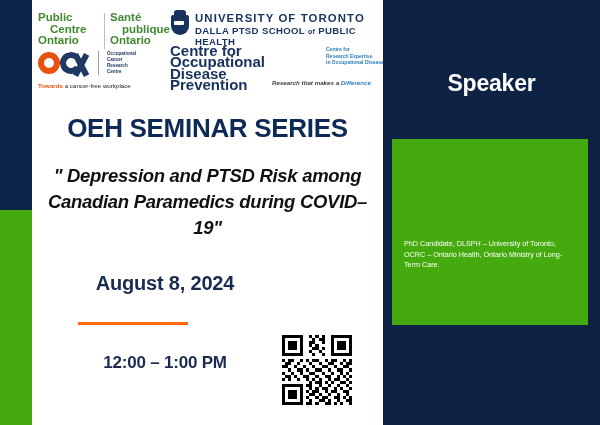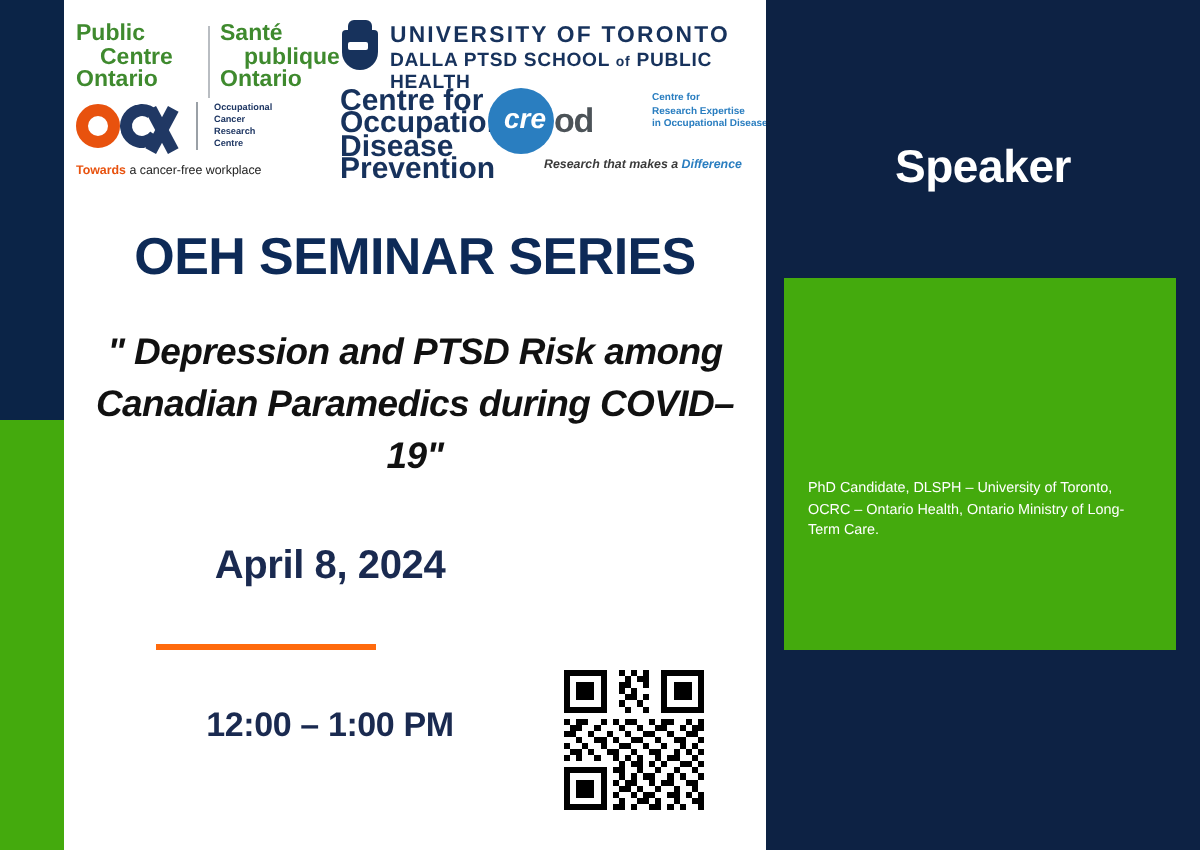--- a/index.html
+++ b/index.html
@@ -200,38 +200,33 @@
         <div class="crest"></div>
         <div class="book"></div>
       </div>
       <div class="uoft-l1">UNIVERSITY OF TORONTO</div>
       <div class="uoft-l2"><span>DALLA PTSD SCHOOL </span><span class="sm">of</span><span> PUBLIC HEALTH</span></div>
     </div>
 
     <div class="logo-codp">Centre for Occupational Disease Prevention</div>
 
     <div class="logo-creod">
-      <div class="creod-mark">
-        <div class="creod-circle"></div>
-        <div class="creod-cre">cre</div>
-        <div class="creod-od">od</div>
-      </div>
       <div class="creod-words">
         <div>Centre for</div>
         <div>Research Expertise</div>
         <div>in Occupational Disease</div>
       </div>
       <div class="creod-tag"><span>Research that makes a </span><i>Difference</i></div>
     </div>
 
   </div>
 
   <div class="main-title">OEH SEMINAR SERIES</div>
   <div class="talk-title">" Depression and PTSD Risk among Canadian Paramedics during COVID–19"</div>
-  <div class="event-date">April 8, 2024</div>
+  <div class="event-date">August 8, 2024</div>
   <div class="orange-rule"></div>
   <div class="event-time">12:00 – 1:00 PM</div>
 
   <div class="qr-wrap">
     <svg width="100" height="76" viewBox="0 0 25 25" shape-rendering="crispEdges" aria-hidden="true">
       <rect width="25" height="25" fill="#ffffff"></rect>
       <g fill="#000000">
         <rect x="1" y="1" width="7" height="1"></rect>
           <rect x="1" y="7" width="7" height="1"></rect>
         <rect x="1" y="1" width="1" height="7"></rect>

